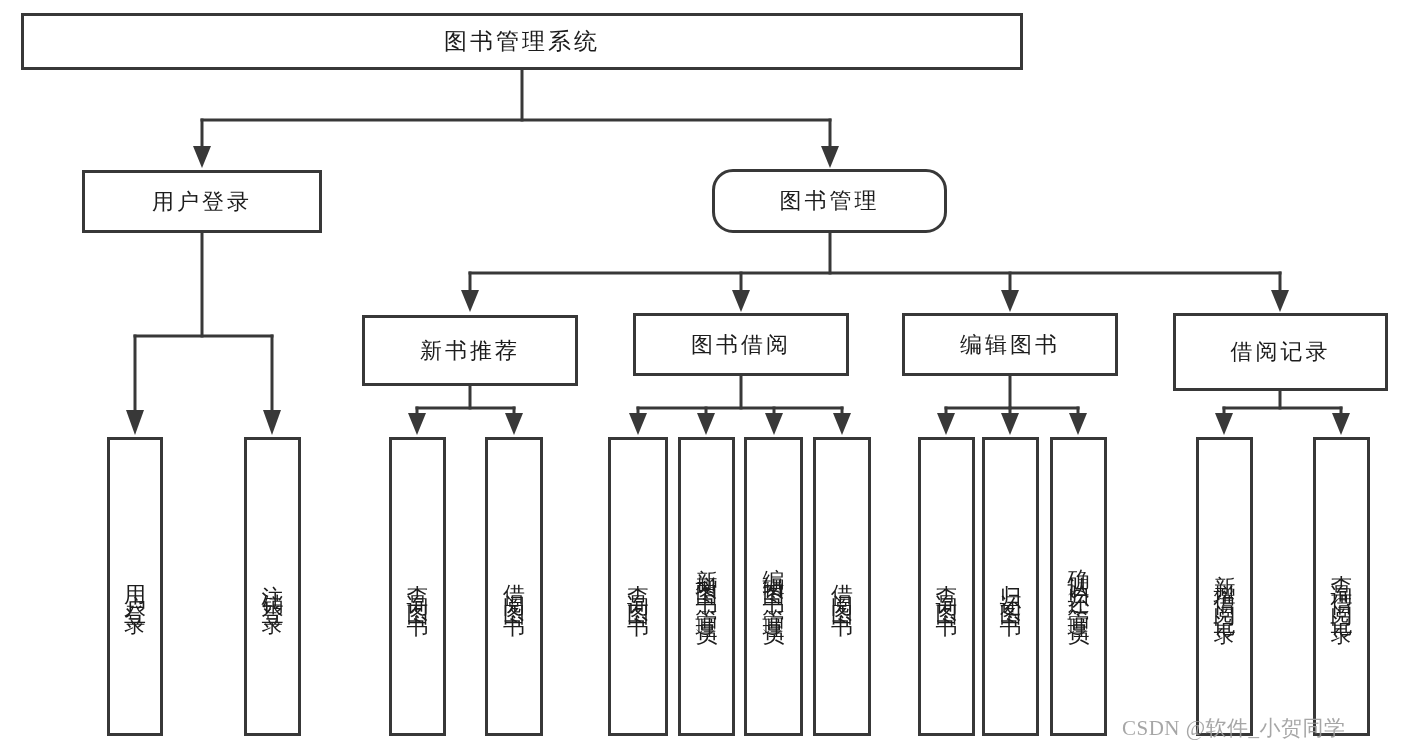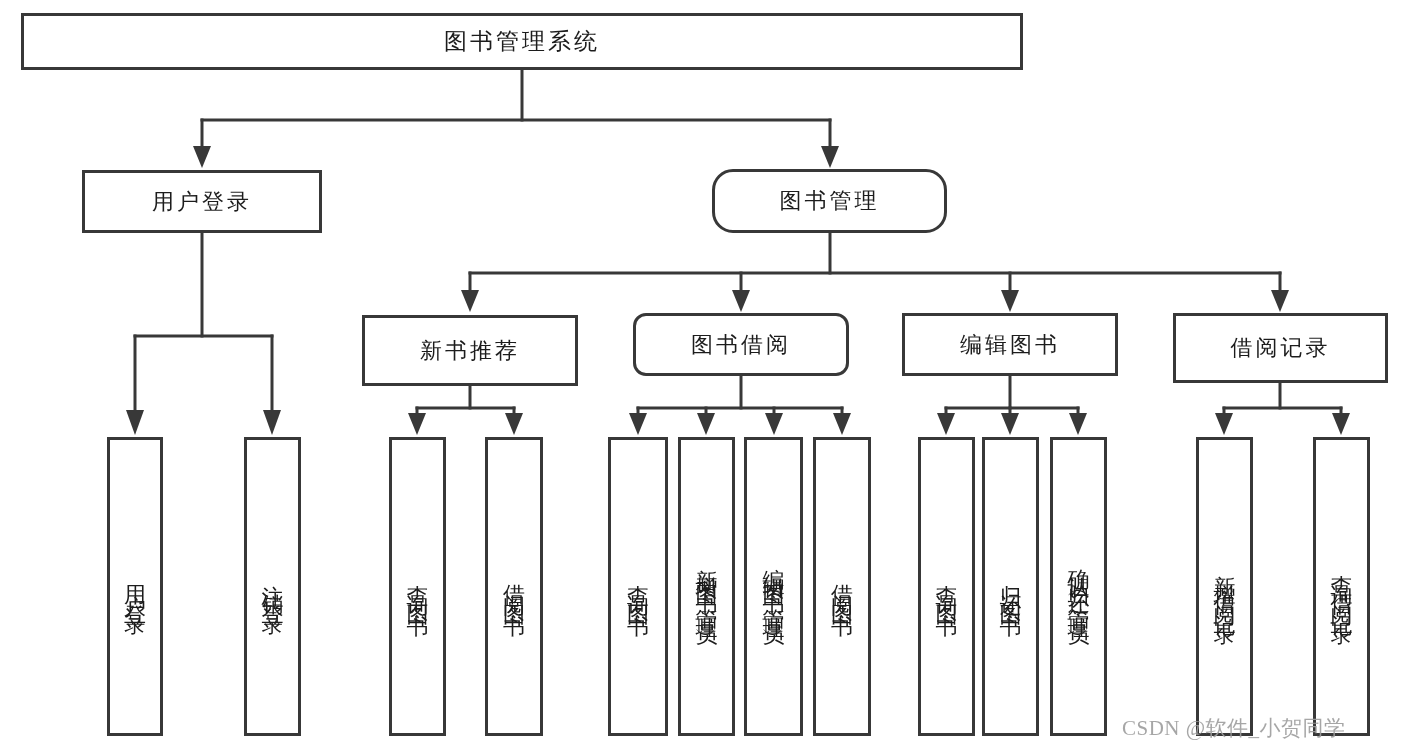--- a/index.html
+++ b/index.html
@@ -92,23 +92,23 @@
     <line x1="1341" y1="408" x2="1341" y2="416"></line>
     <polygon points="1332,413 1350,413 1341,435" stroke="none"></polygon>
   </svg>
 
   <div class="node h root" style="left:21px;top:13px;width:1002px;height:57px;">图书管理系统</div>
 
   <div class="node h" style="left:82px;top:170px;width:240px;height:63px;">用户登录</div>
   <div class="node h" style="left:712px;top:169px;width:235px;height:64px;border-radius:21px;">图书管理</div>
 
   <div class="node h" style="left:362px;top:315px;width:216px;height:71px;">新书推荐</div>
-  <div class="node h" style="left:633px;top:313px;width:216px;height:63px;border-radius:13px;">图书借阅</div>
+  <div class="node h" style="left:633px;top:313px;width:216px;height:63px;">图书借阅</div>
   <div class="node h" style="left:902px;top:313px;width:216px;height:63px;">编辑图书</div>
-  <div class="node h" style="left:1173px;top:313px;width:215px;height:70px;">借阅记录</div>
+  <div class="node h" style="left:1173px;top:313px;width:215px;height:78px;">借阅记录</div>
 
   <div class="node v" style="left:107px;top:437px;width:56px;height:299px;">用户登录</div>
   <div class="node v" style="left:244px;top:437px;width:57px;height:299px;">注销登录</div>
 
   <div class="node v" style="left:389px;top:437px;width:57px;height:299px;">查询图书</div>
   <div class="node v" style="left:485px;top:437px;width:58px;height:299px;">借阅图书</div>
 
   <div class="node v" style="left:608px;top:437px;width:60px;height:299px;">查询图书</div>
   <div class="node v long" style="left:678px;top:437px;width:57px;height:299px;">新增图书（管理员）</div>
   <div class="node v long" style="left:744px;top:437px;width:59px;height:299px;">编辑图书（管理员）</div>

